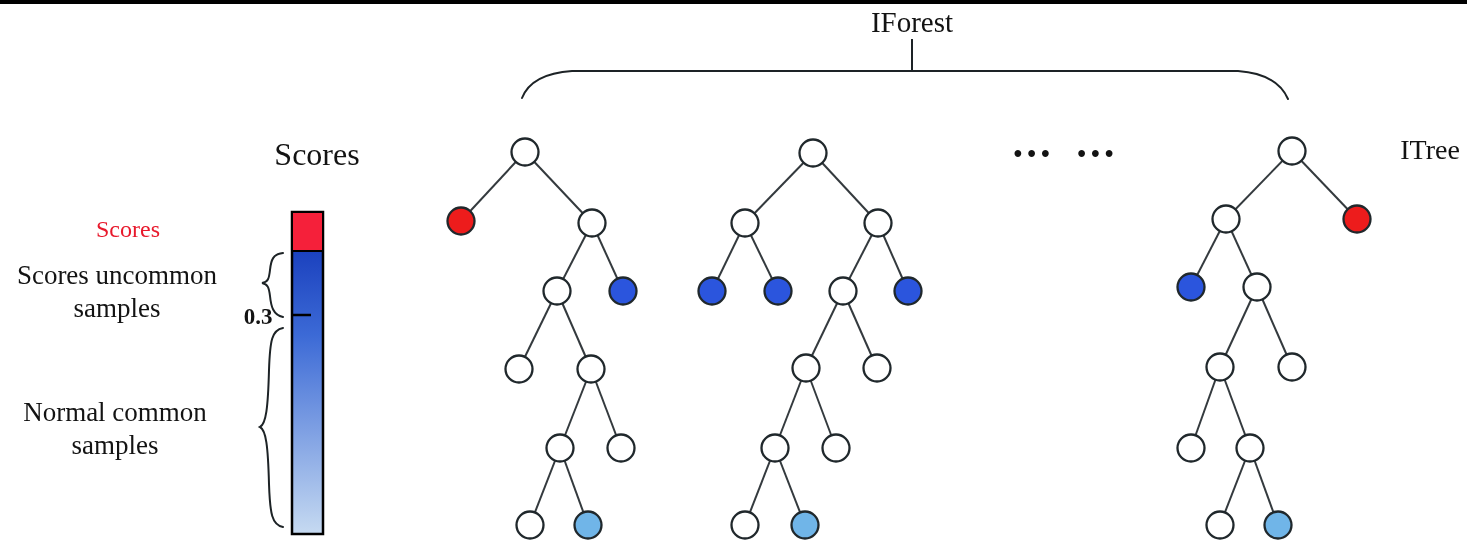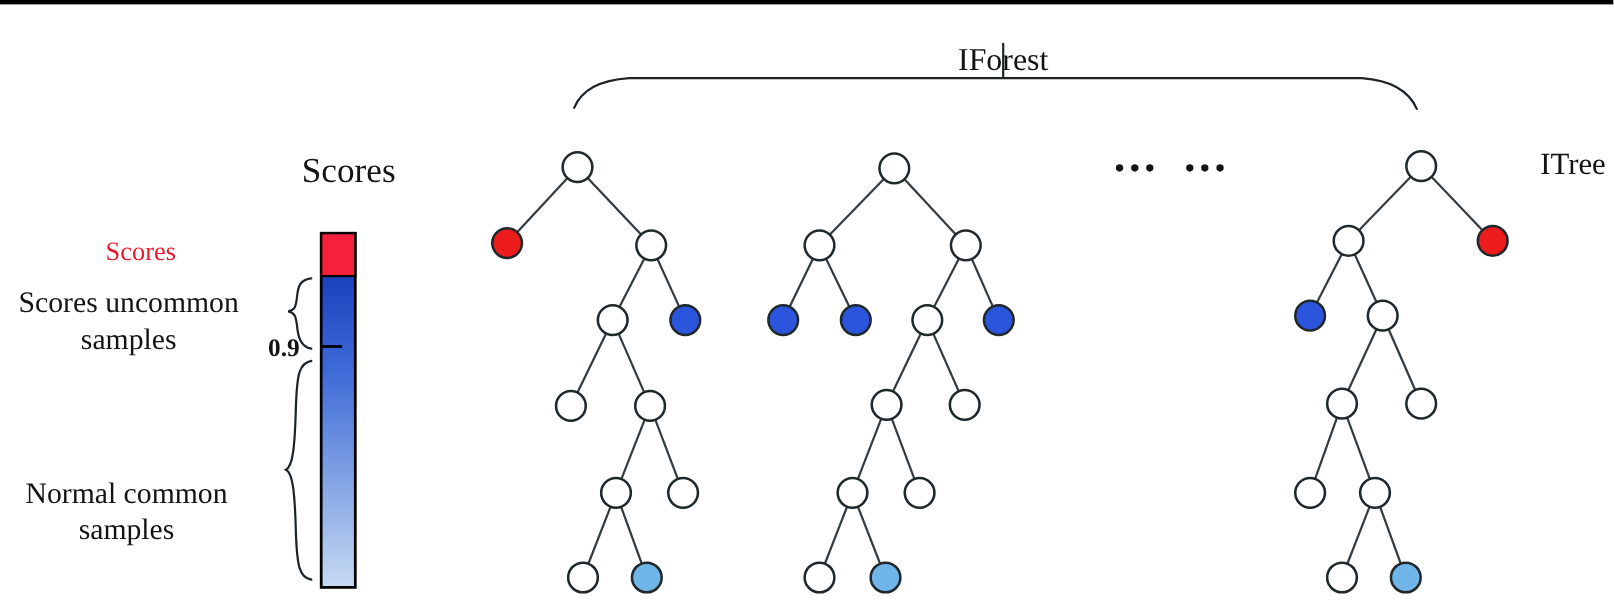--- a/index.html
+++ b/index.html
@@ -15,27 +15,27 @@
   }
   #diagram-svg{position:absolute;left:0;top:0;}
   .lbl{
     position:absolute;
     transform:translateX(-50%);
     text-align:center;
     color:#131313;
     white-space:pre-line;
     line-height:1.2;
   }
-  #lbl-iforest{left:912px;top:5px;font-size:29px;margin-top:33px;}
+  #lbl-iforest{left:912px;top:5px;font-size:29px;}
   #lbl-itree{left:1430px;top:133px;font-size:28px;text-align:right;}
   #lbl-scores{left:317px;top:135px;font-size:32px;}
   #lbl-outlier{left:128px;top:215px;font-size:24px;color:#e8192c;}
   #lbl-uncommon{left:117px;top:259px;font-size:27px;line-height:33px;}
   #lbl-threshold{left:258px;top:303px;font-size:23px;font-weight:bold;}
-  #lbl-common{left:115px;top:396px;font-size:27px;line-height:33px;margin-top:36px;}
+  #lbl-common{left:115px;top:396px;font-size:27px;line-height:33px;}
   #lbl-dots{left:1066px;top:139px;font-size:25px;font-weight:bold;letter-spacing:5px;white-space:pre;}
 </style>
 </head>
 <body>
 
 <div id="stage">
 
   <div id="topbar"></div>
 
   <svg id="diagram-svg" width="1467" height="545" viewBox="0 0 1467 545">
@@ -137,17 +137,17 @@
       </g>
   </svg>
 
   <div class="lbl" id="lbl-iforest">IForest</div>
   <div class="lbl" id="lbl-itree">ITree</div>
   <div class="lbl" id="lbl-dots">•••  •••</div>
   <div class="lbl" id="lbl-scores">Scores</div>
   <div class="lbl" id="lbl-outlier">Scores</div>
   <div class="lbl" id="lbl-uncommon">Scores uncommon
 samples</div>
-  <div class="lbl" id="lbl-threshold">0.9</div>
+  <div class="lbl" id="lbl-threshold">0.3</div>
   <div class="lbl" id="lbl-common">Normal common
 samples</div>
 
 </div>
 
 </body></html>

